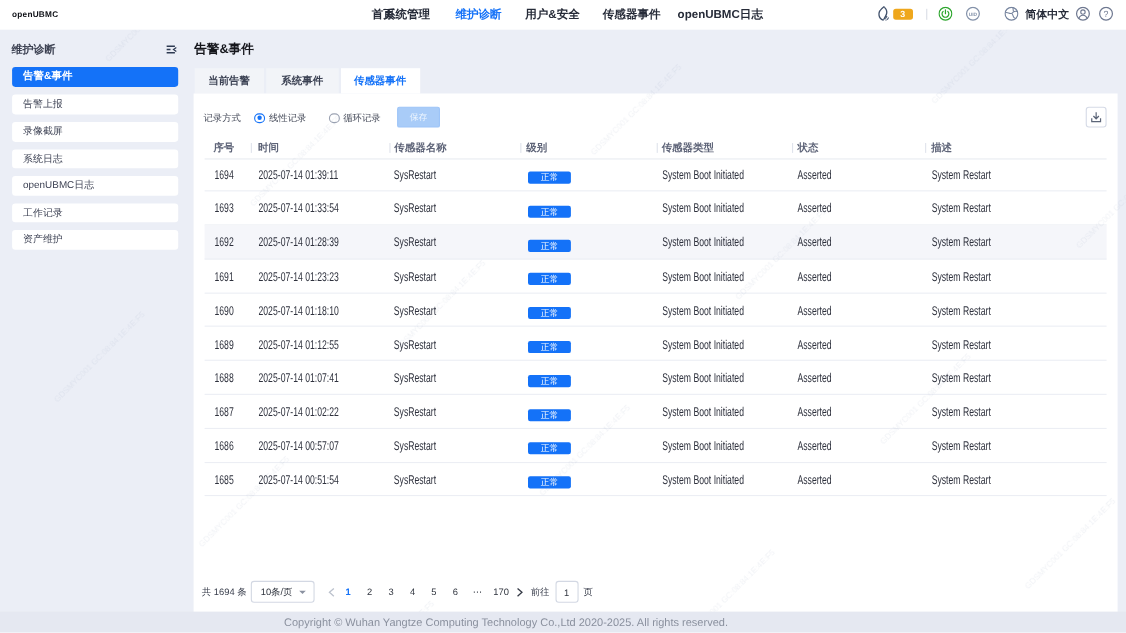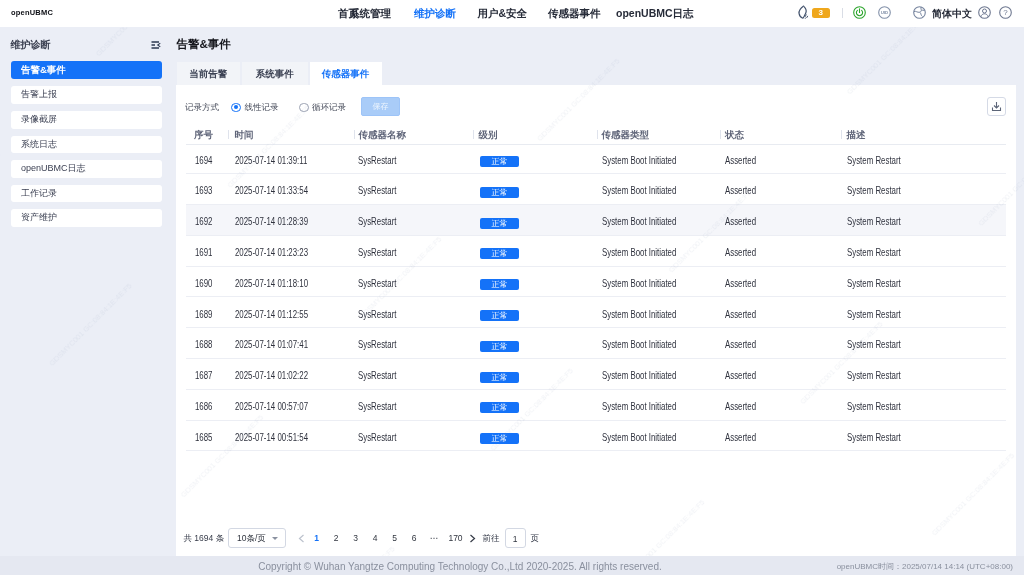--- a/index.html
+++ b/index.html
@@ -275,14 +275,13 @@
 <div class="pgnum" style="left:445.5px;">170</div>
 <svg class="abs" style="left:469px; top:533.5px;" width="7" height="9" viewBox="0 0 7 9">
     <path d="M1.5 1 L5.5 4.5 L1.5 8" fill="none" stroke="#353a46" stroke-width="1.2"></path>
   </svg>
 <div class="pg" style="left:482.5px; top:528px; line-height:20px;">前往</div>
 <div id="pginput">1</div>
 <div class="pg" style="left:530.5px; top:528px; line-height:20px;">页</div>
 
 <div id="ftr">
   <div class="c1">Copyright © Wuhan Yangtze Computing Technology Co.,Ltd 2020-2025. All rights reserved.</div>
-  <div class="c2">openUBMC时间：2025/07/14 14:14 (UTC+08:00)</div>
 </div>
 
 </body></html>

